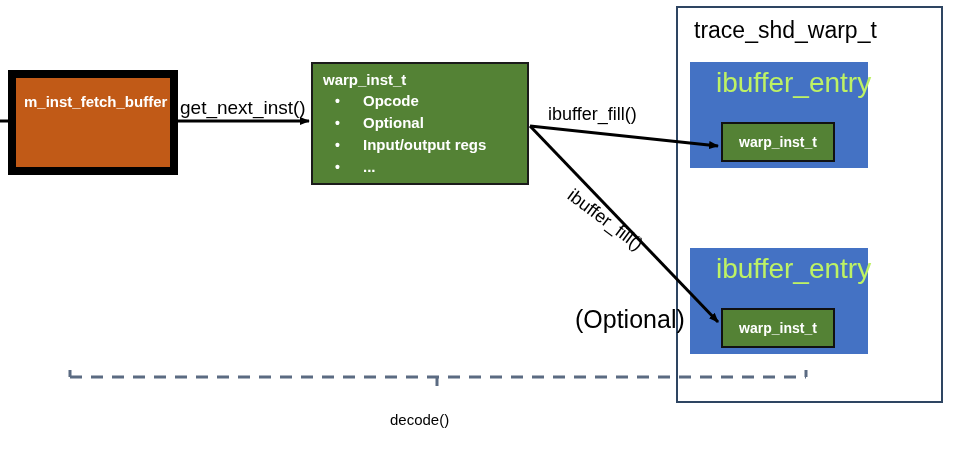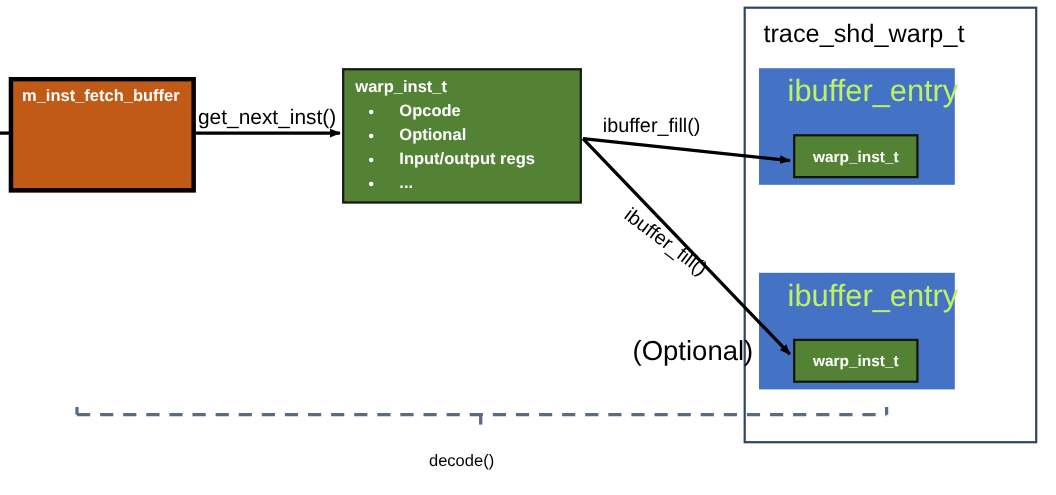--- a/index.html
+++ b/index.html
@@ -22,26 +22,26 @@
   .box {
     position: absolute;
     box-sizing: border-box;
     color: #ffffff;
     font-weight: bold;
   }
 
   
   .box-orange {
     background: #C15A17;
-    border: 4px solid #000000;
+    border: 8px solid #000000;
     left: 8px;
     top: 70px;
     width: 170px;
     height: 105px;
-    padding: 4px 4px 0 8px;
+    padding: 14px 4px 0 8px;
     font-size: 15px;
   }
 
   
   .box-green {
     background: #548235;
     border: 2px solid #1b1b1b;
     left: 311px;
     top: 62px;
     width: 218px;

